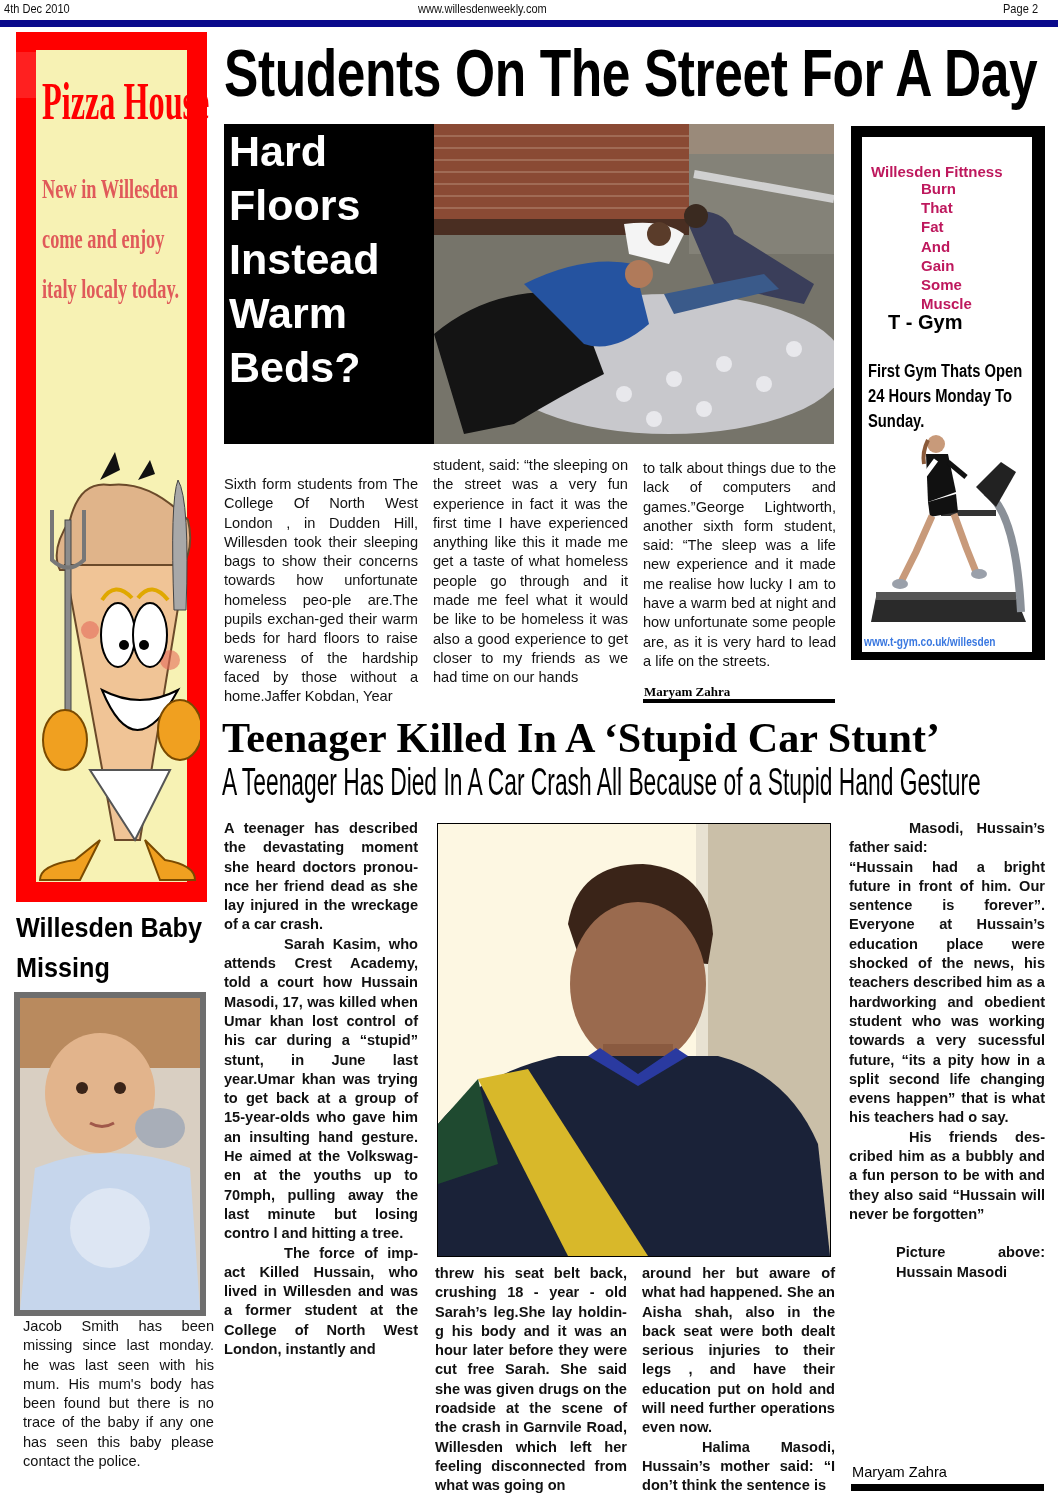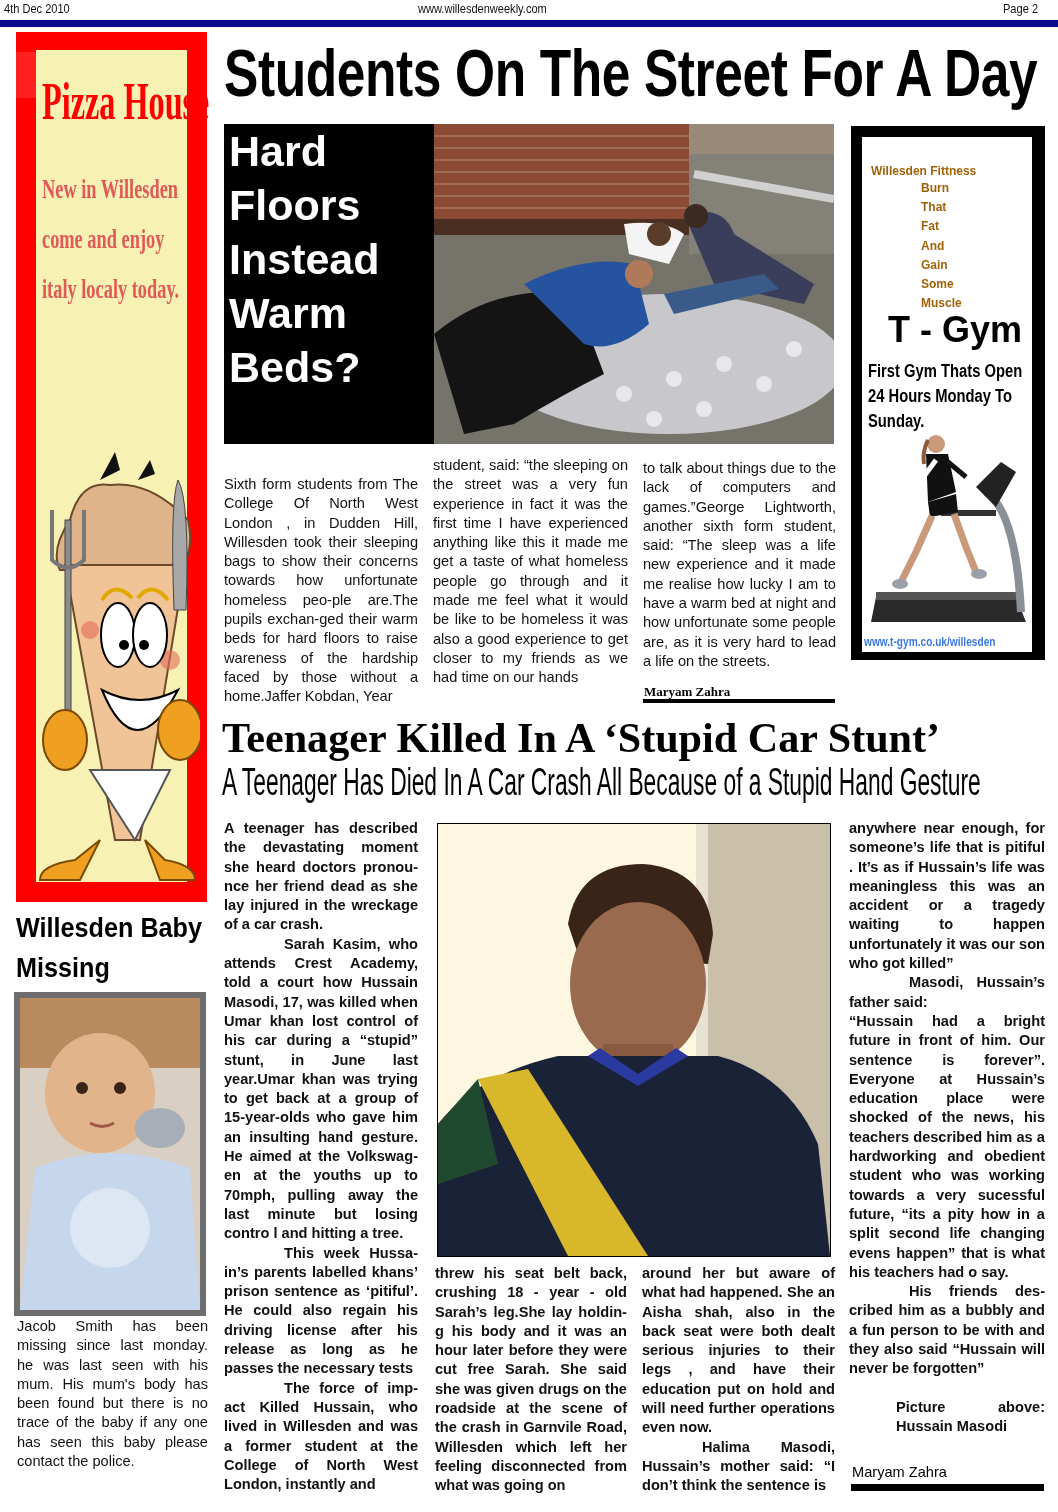--- a/index.html
+++ b/index.html
@@ -18,22 +18,22 @@
 
   
   .headline-1 { left: 224px; top: 40px; font-family: "Liberation Sans", sans-serif; font-weight: bold; font-size: 66px; line-height: 1; white-space: nowrap; transform: scaleX(0.78); transform-origin: left top; letter-spacing: -0.5px; }
 
   .hard-floors { left: 224px; top: 124px; width: 210px; height: 320px; background: #000; color: #fff; font-weight: bold; font-size: 43px; line-height: 54px; padding: 0 0 0 5px; }
   .photo-students { left: 434px; top: 124px; width: 400px; height: 320px; overflow: hidden; background: #6c6a62; }
 
   
   .gym-ad { left: 851px; top: 126px; width: 194px; height: 534px; background: #000; }
   .gym-inner { left: 862px; top: 137px; width: 170px; height: 515px; background: #fff; }
-  .gym-blue { color: #a16207; font-weight: bold; font-size: 12px; line-height: 19.2px; }
-  .gym-title { font-weight: bold; font-size: 36px; line-height: 1; }
+  .gym-blue { color: #be185d; font-weight: bold; font-size: 15px; line-height: 19.2px; }
+  .gym-title { font-weight: bold; font-size: 20px; line-height: 1; }
   .gym-copy { font-weight: bold; font-size: 18px; line-height: 25px; transform: scaleX(0.82); transform-origin: left top; white-space: nowrap; }
   .gym-url { color: #3a78e0; font-weight: bold; font-size: 13px; transform: scaleX(0.78); transform-origin: left top; white-space: nowrap; }
 
   
   .col { font-family: "Liberation Sans", sans-serif; font-size: 14.6px; line-height: 19.3px; text-align: justify; color: #111; }
   .col p { margin: 0; font-weight: bold; }
   .indent { text-indent: 60px; }
 
   .byline { font-family: "Liberation Serif", serif; font-weight: bold; font-size: 13px; }
   .rule { background: #000; }
@@ -199,21 +199,20 @@
   <ellipse cx="113" cy="142" rx="8" ry="5" fill="#9aa0aa"></ellipse>
 </svg>
 <div class="abs gym-url" style="left:864px; top:634px;">www.t-gym.co.uk/willesden</div>
 
 <div class="abs headline-2">Teenager Killed In A ‘Stupid Car Stunt’</div>
 <div class="abs subhead-2">A Teenager Has Died In A Car Crash All Because of a Stupid Hand Gesture</div>
 
 <div class="abs col" style="left:224px; top:819px; width:194px;">
   <p>A teenager has described the devastating moment she heard doctors pronou-nce her friend dead as she lay injured in the wreckage of a car crash.</p>
   <p class="indent">Sarah Kasim, who attends Crest Academy, told a court how Hussain Masodi, 17, was killed when Umar khan lost control of his car during a “stupid” stunt, in June last year.Umar khan was trying to get back at a group of 15-year-olds who gave him an insulting hand gesture. He aimed at the Volkswag-en at the youths up to 70mph, pulling away the last minute but losing contro l and hitting a tree.</p>
-  <p class="indent">This week Hussa-in’s parents labelled khans’ prison sentence as ‘pitiful’. He could also regain his driving license after his release as long as he passes the necessary tests</p>
   <p class="indent">The force of imp-act Killed Hussain, who lived in Willesden and was a former student at the College of North West London, instantly and</p>
 </div>
 
 <div class="abs hussain-photo">
   <div class="hussain-inner">
     <svg width="392" height="432" viewBox="0 0 392 432" style="position:absolute; left:0; top:0;">
       <rect x="0" y="0" width="392" height="432" fill="#fdf7e2"></rect>
       <rect x="258" y="0" width="134" height="432" fill="#cabfa8"></rect>
       <rect x="258" y="0" width="12" height="432" fill="#e8e2d2"></rect>
       <path d="M130 100 Q140 40 205 40 Q270 45 275 110 L270 140 L140 130Z" fill="#3a2418"></path>
@@ -230,21 +229,20 @@
 <div class="abs col" style="left:435px; top:1264px; width:192px;">
   <p>threw his seat belt back, crushing 18 - year - old Sarah’s leg.She lay holdin-g his body and it was an hour later before they were cut free Sarah. She said she was given drugs on the roadside at the scene of the crash in Garnvile Road, Willesden which left her feeling disconnected from what was going on</p>
 </div>
 
 <div class="abs col" style="left:642px; top:1264px; width:193px;">
   <p>around her but aware of what had happened. She an Aisha shah, also in the back seat were both dealt serious injuries to their legs , and have their education put on hold and will need further operations even now.</p>
   <p class="indent">Halima Masodi, Hussain’s mother said: “I don’t think the sentence is</p>
 </div>
 
 <div class="abs col" style="left:849px; top:819px; width:196px;">
-  <p>anywhere near enough, for someone’s life that is pitiful . It’s as if Hussain’s life was meaningless this was an accident or a tragedy waiting to happen unfortunately it was our son who got killed”</p>
   <p class="indent">Masodi, Hussain’s father said:</p>
   <p>“Hussain had a bright future in front of him. Our sentence is forever”. Everyone at Hussain’s education place were shocked of the news, his teachers described him as a hardworking and obedient student who was working towards a very sucessful future, “its a pity how in a split second life changing evens happen” that is what his teachers had o say.</p>
   <p class="indent">His friends des-cribed him as a bubbly and a fun person to be with and they also said “Hussain will never be forgotten”</p>
   <p style="margin-top:19px;margin-left:47px;">Picture above: Hussain Masodi</p>
 </div>
 <div class="abs" style="left:852px; top:1464px; font-size:14.6px;">Maryam Zahra</div>
 <div class="abs rule" style="left:851px; top:1484px; width:193px; height:7px;"></div>
 
 <div class="abs baby-head">
   <div>Willesden Baby</div>
@@ -258,13 +256,13 @@
       <ellipse cx="80" cy="95" rx="55" ry="60" fill="#e2b48c"></ellipse>
       <circle cx="62" cy="90" r="6" fill="#3a2418"></circle>
       <circle cx="100" cy="90" r="6" fill="#3a2418"></circle>
       <path d="M70 125 Q82 132 94 125" stroke="#a0584a" stroke-width="3" fill="none"></path>
       <ellipse cx="140" cy="130" rx="25" ry="20" fill="#a8aeb8"></ellipse>
       <path d="M15 170 Q90 140 170 170 L180 312 L0 312Z" fill="#c6d6ec"></path>
       <ellipse cx="90" cy="230" rx="40" ry="40" fill="#dde6f3"></ellipse>
     </svg>
   </div>
 </div>
-<div class="abs col" style="left:17px; top:1317px; width:191px;">Jacob Smith has been missing since last monday. he was last seen with his mum. His mum's body has been found but there is no trace of the baby if any one has seen this baby please contact the police.</div>
+<div class="abs col" style="left:23px; top:1317px; width:191px;">Jacob Smith has been missing since last monday. he was last seen with his mum. His mum's body has been found but there is no trace of the baby if any one has seen this baby please contact the police.</div>
 
 </body></html>

